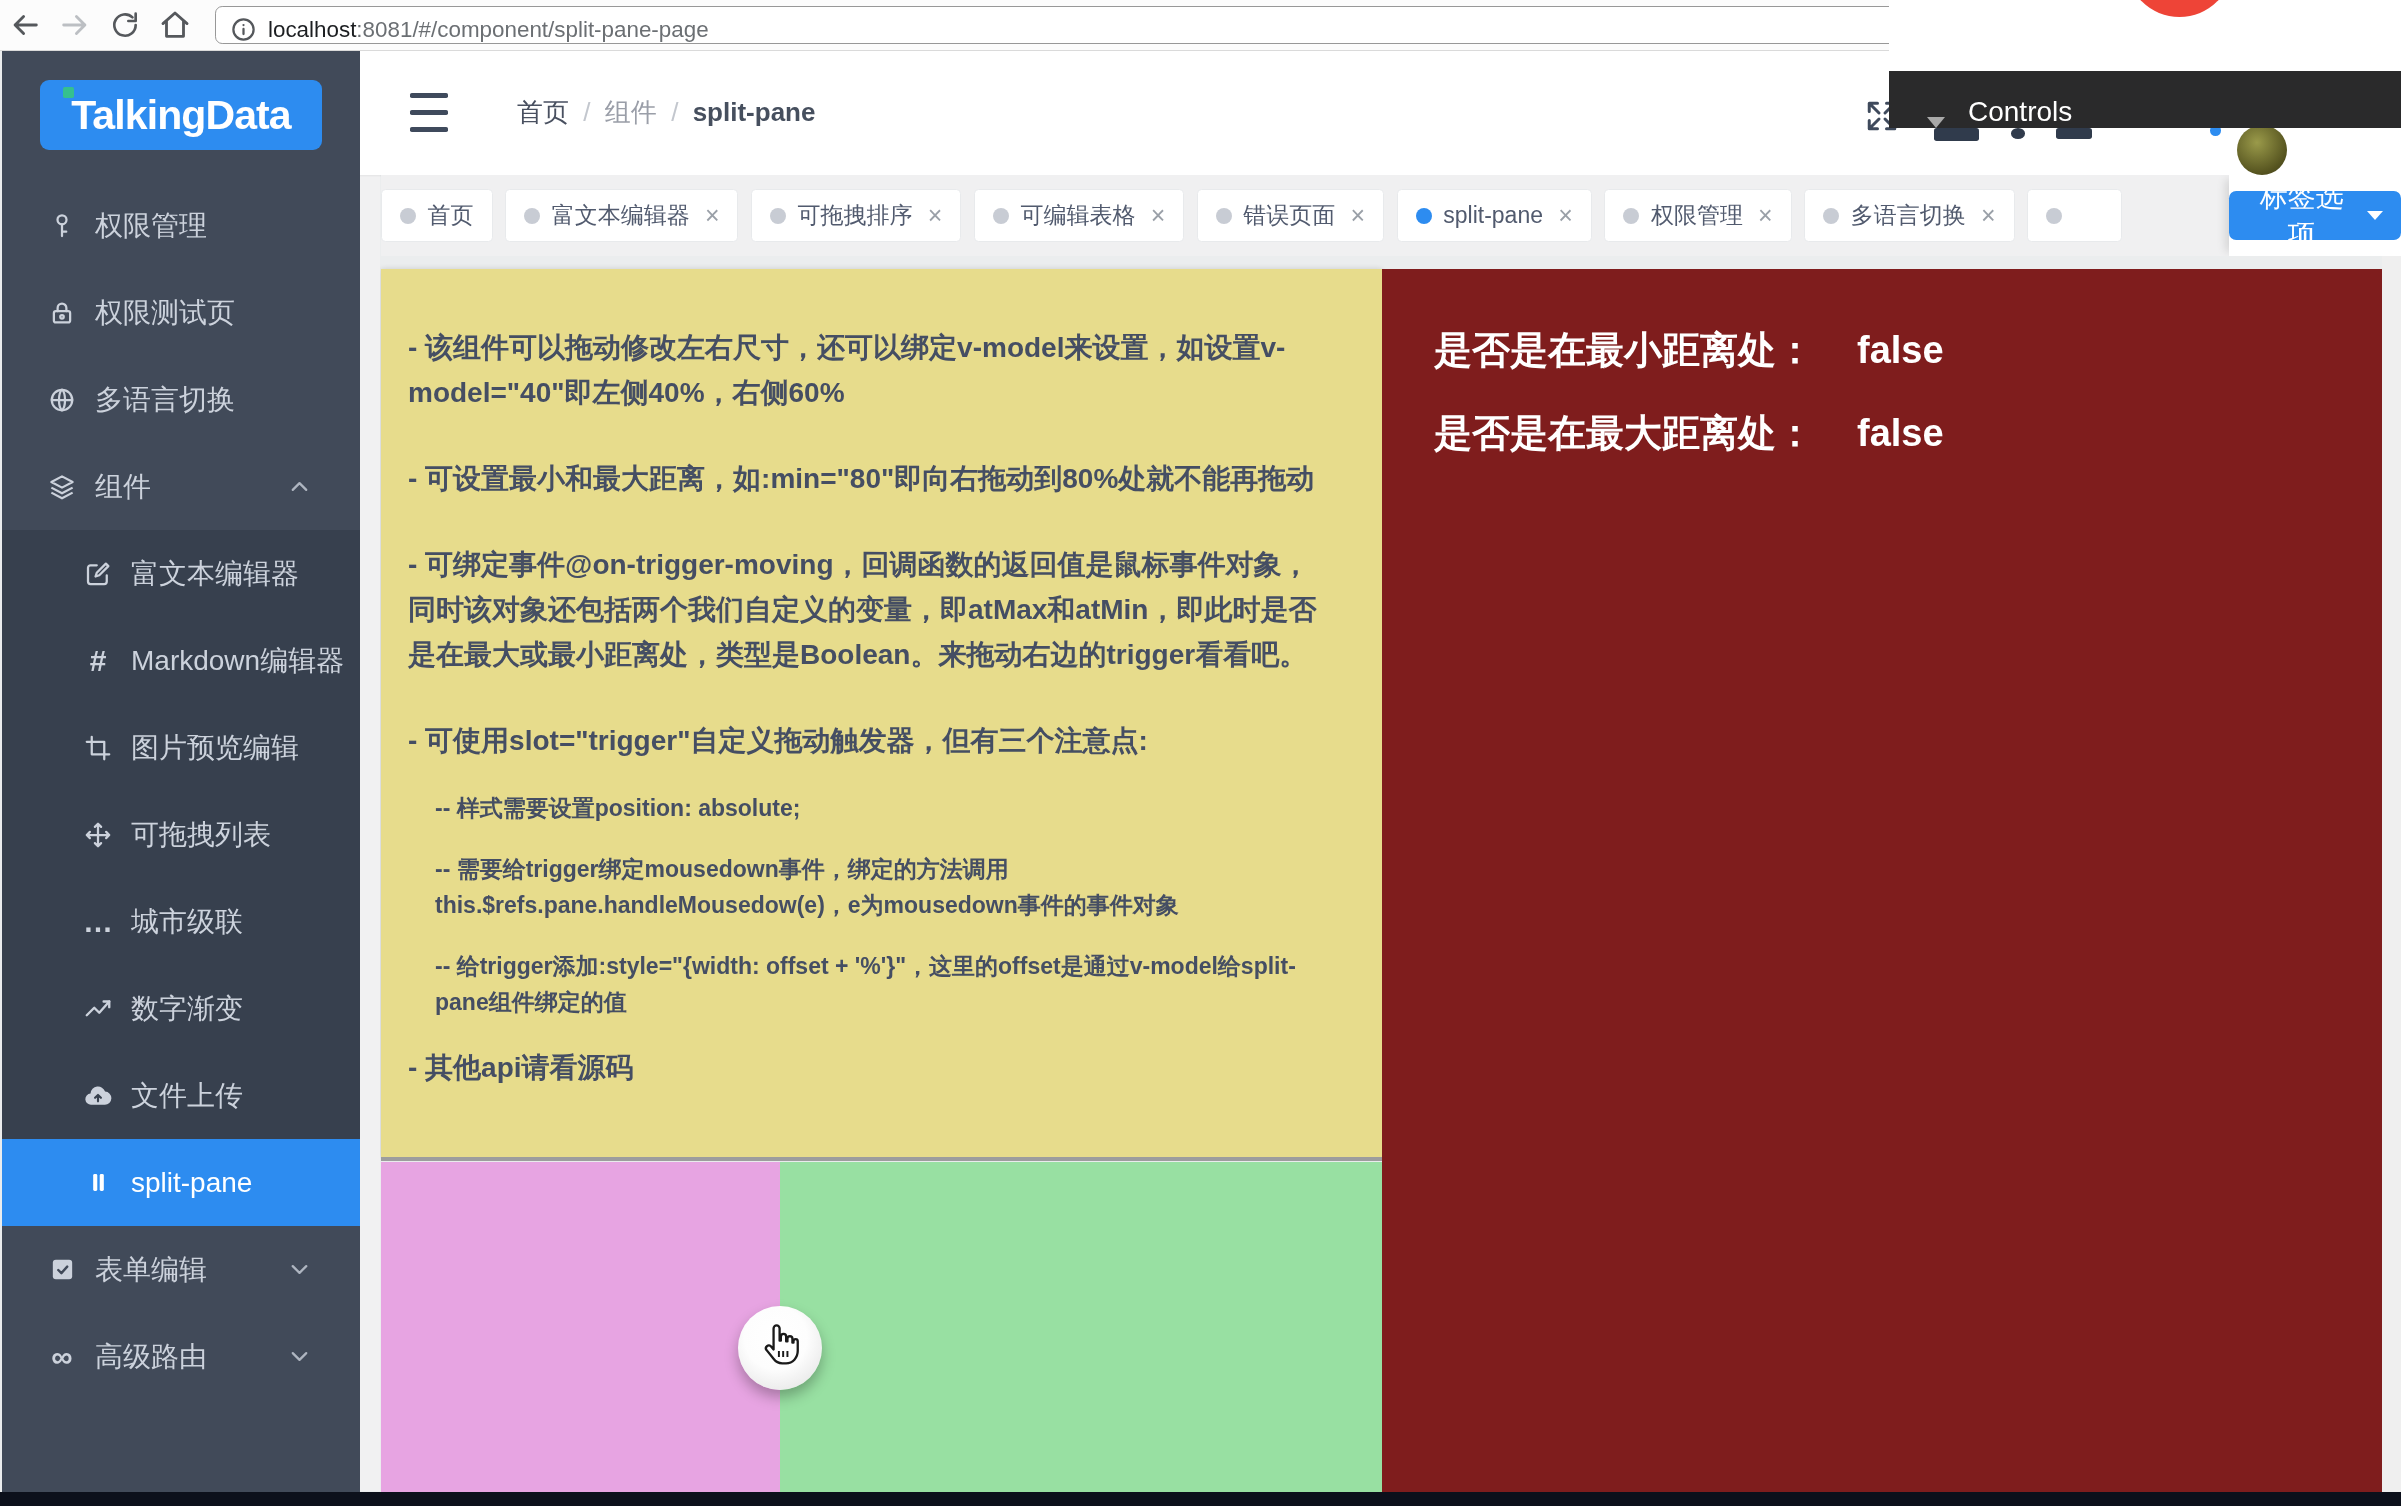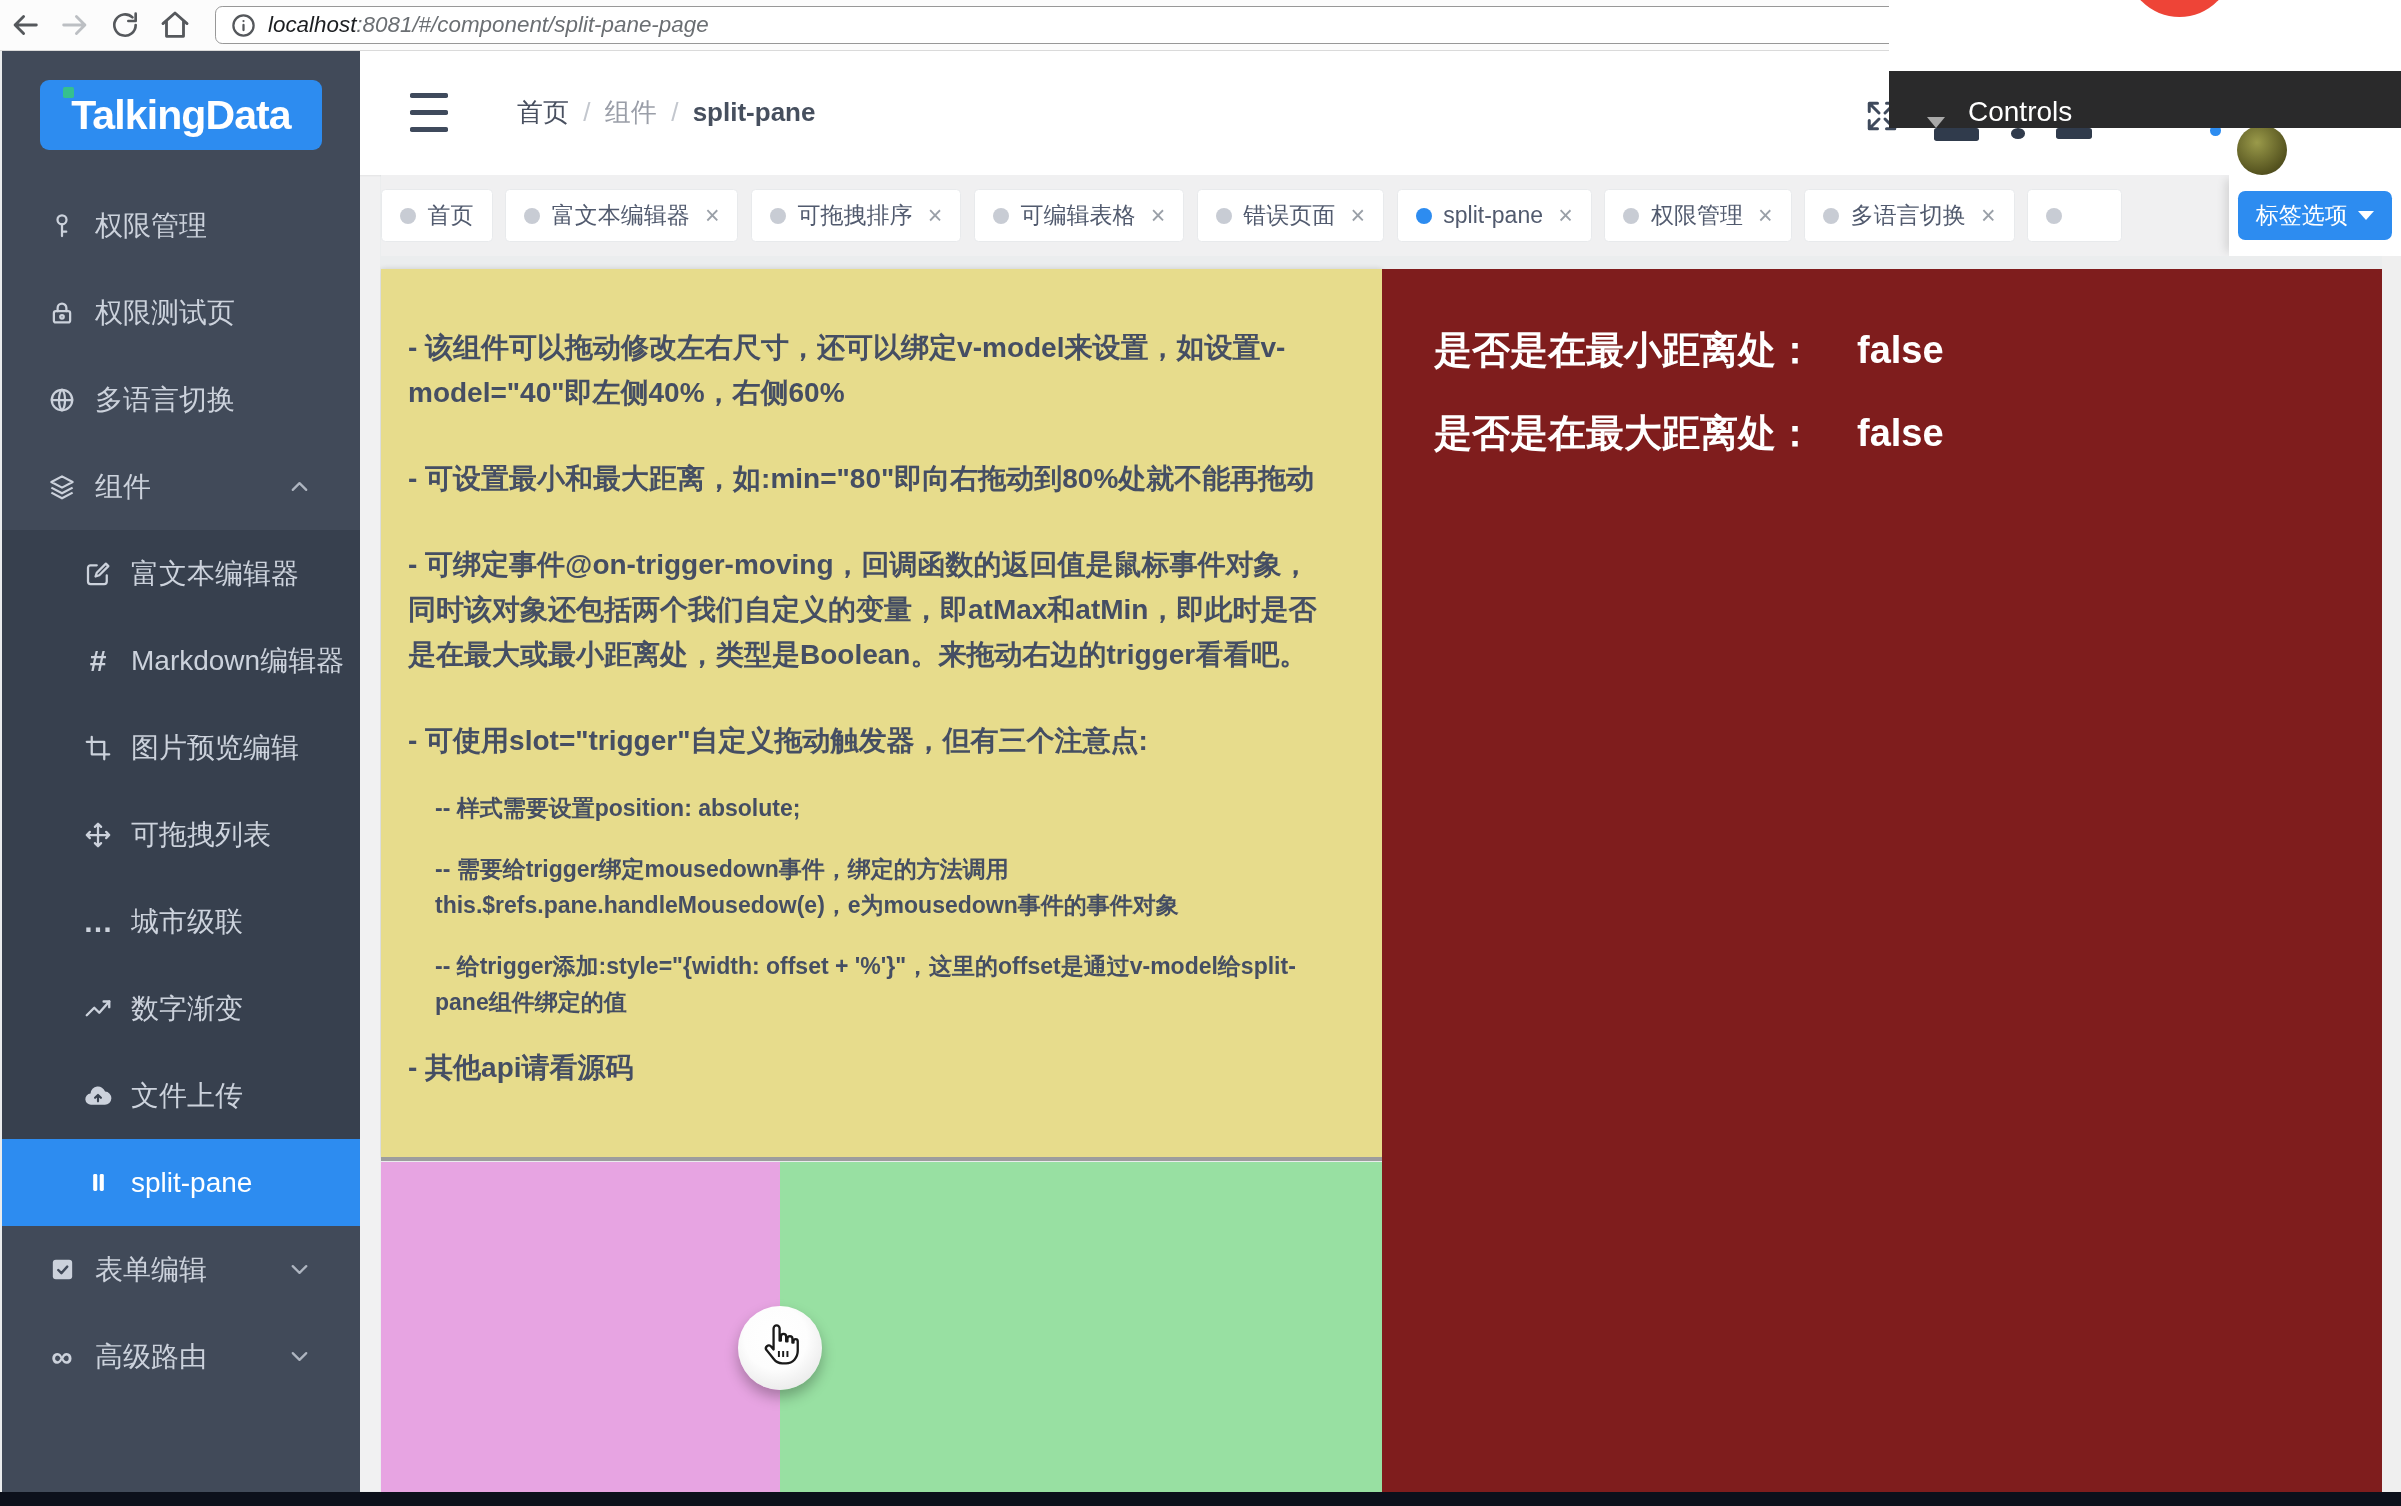--- a/index.html
+++ b/index.html
@@ -5,22 +5,22 @@
   html,body{margin:0;padding:0;background:#0c0f1a;}
   .page{position:relative;width:2401px;height:1506px;overflow:hidden;
         background:#ebedee;font-family:"Liberation Sans","DejaVu Sans",sans-serif;}
 
   
   .chrome{position:absolute;left:0;top:0;width:2401px;height:50px;background:#fcfcfc;
           border-bottom:0.9px solid #dadada;display:flex;align-items:center;z-index:3;}
   .nav-btn{width:50px;height:50px;display:flex;align-items:center;justify-content:center;color:#55585c;}
   .nav-btn.disabled{color:#bcbfc3;}
   .urlbar{position:absolute;left:215px;top:6.3px;width:2149px;height:36px;background:#fff;
-          border:1.8px solid #989898;border-radius:7.2px;display:flex;align-items:center;
-          padding:0 14.3px;gap:10.7px;font-size:22.4px;font-style:italic;}
+          border:1.8px solid #989898;border-radius:7.2px;display:flex;align-items:flex-end;
+          padding:0 14.3px;gap:10.7px;font-size:22.4px;}
   .url-host{color:#1c1e21;}
   .url-rest{color:#6b6f73;}
 
   
   .sidebar{position:absolute;left:2px;top:50px;width:358px;height:1442px;background:#414a59;z-index:2;}
   .logo{margin:30px 38px 0 38px;height:70px;background:#2d8cf0;border-radius:9px;position:relative;
         display:flex;align-items:center;justify-content:center;color:#fff;font-size:41px;font-weight:bold;letter-spacing:-0.9px;}
   .logo-dot{position:absolute;left:23px;top:7.2px;width:10.7px;height:10.7px;background:#35c08e;border-radius:1.8px;}
   .menu{margin-top:32px;color:#ccd2dc;}
   .mi{height:87px;display:flex;align-items:center;padding-left:43px;gap:16px;font-size:28px;position:relative;}
@@ -53,21 +53,21 @@
           display:flex;align-items:center;gap:12.5px;overflow:hidden;z-index:1;}
   .tab{display:inline-flex;align-items:center;height:51px;background:#fff;border:0.9px solid #e8eaec;
        border-radius:4.5px;padding:0 18px;gap:11.6px;font-size:23px;color:#515a6e;flex-shrink:0;}
   .tab .dot{width:16px;height:16px;border-radius:50%;background:#c8ccd4;flex-shrink:0;}
   .tab.active .dot{background:#2d8cf0;}
   .tab .close{color:#9aa0a8;font-size:25px;line-height:1;margin-left:3.6px;}
   .tab.partial{width:57px;overflow:hidden;}
   .tab-options{position:absolute;right:0;top:0;width:172px;height:81px;background:#fff;
                box-shadow:-7.2px 0 9px -3.6px rgba(0,0,0,.12);display:flex;align-items:center;justify-content:center;}
   .btn-options{height:49px;padding:4px 18px;background:#2d8cf0;border:none;border-radius:7.2px;color:#fff;
-               font-size:23px;display:flex;align-items:center;gap:10.7px;font-family:inherit;}
+               font-size:28px;display:flex;align-items:center;gap:10.7px;font-family:inherit;}
   .tri-down{width:0;height:0;border-left:8px solid transparent;border-right:8px solid transparent;border-top:9.8px solid #fff;}
 
   
   .content{position:absolute;left:381px;top:256px;width:2021px;height:1236px;background:#ebedee;}
   .demo{position:absolute;left:0;top:12.5px;width:2001px;height:1223px;}
   .pane{position:absolute;}
   .pane-yellow{left:0;top:0;width:1001px;height:888px;background:#e7dc8c;box-shadow:0 0 5.4px rgba(0,0,0,.15);
                padding:56px 45px 0 27px;box-sizing:border-box;color:#454e63;}
   .note{font-weight:bold;}
   .note.lvl1{font-size:28px;line-height:45px;margin-bottom:41px;}

